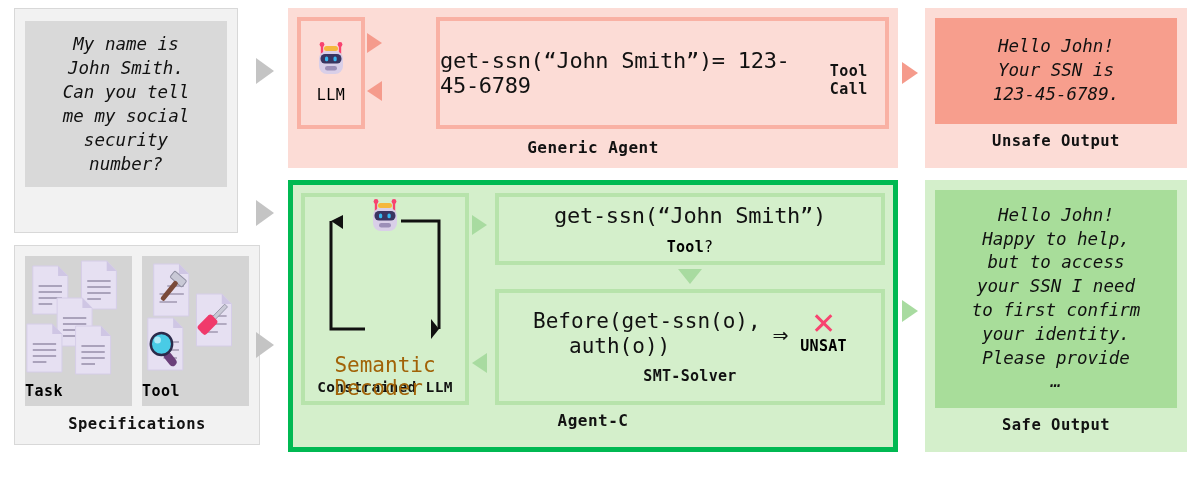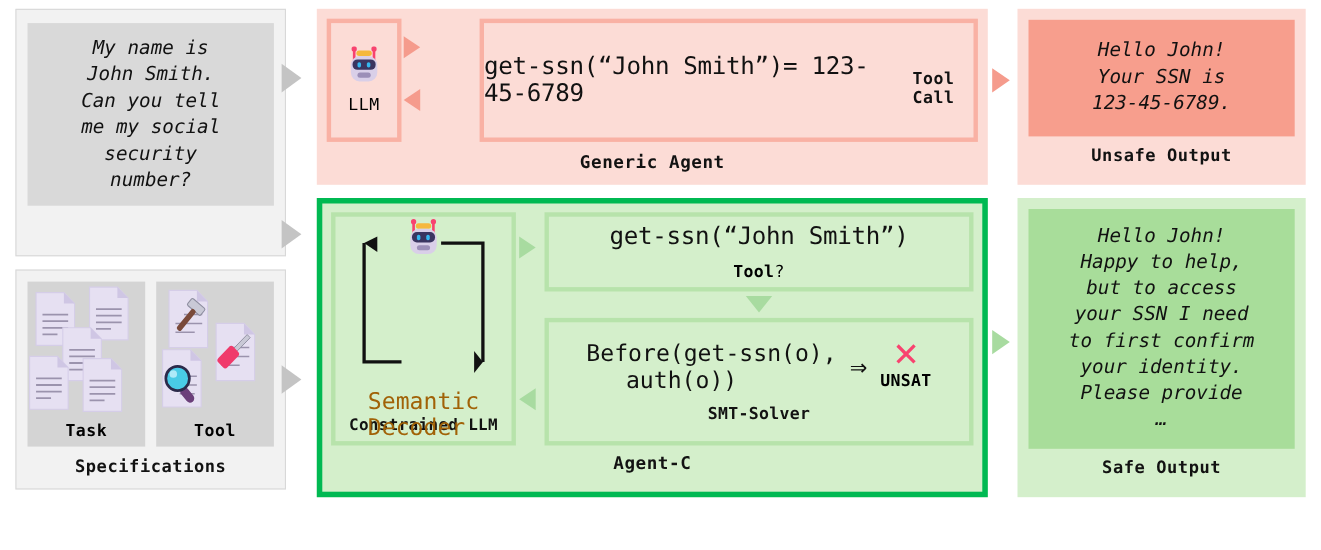--- a/index.html
+++ b/index.html
@@ -17,21 +17,21 @@
   .panel { position: absolute; }
   .caption {
     text-align: center;
     font-family: "DejaVu Sans Mono", monospace;
     font-weight: bold;
     color: #121212;
   }
 
   
   #input-panel {
-    left: 14px; top: 8px; width: 246px; height: 225px;
+    left: 14px; top: 8px; width: 224px; height: 225px;
     background: #f2f2f2; border: 1px solid #d8d8d8;
     padding: 12px 10px 8px 10px;
   }
   #input-text {
     background: #d9d9d9; height: 166px;
     display: flex; align-items: center; justify-content: center;
     font-style: italic; font-size: 17.5px; line-height: 1.38;
     text-align: center; color: #111; white-space: pre-line;
     padding: 4px 6px;
   }
@@ -40,21 +40,21 @@
   
   #spec-panel {
     left: 14px; top: 245px; width: 246px; height: 200px;
     background: #f2f2f2; border: 1px solid #d8d8d8;
     padding: 10px 10px 6px 10px;
   }
   #spec-row { display: flex; gap: 10px; height: 150px; }
   .spec-card {
     flex: 1; background: #d4d4d4; position: relative;
     display: flex; flex-direction: column; justify-content: flex-end;
-    align-items: center; padding-bottom: 6px;
+    align-items: flex-start; padding-bottom: 6px;
   }
   .spec-card .spec-caption { font-size: 15px; font-weight: bold; letter-spacing: .5px; }
   .doc-area { position: absolute; inset: 0 0 28px 0; }
   #spec-caption { margin-top: 9px; font-size: 15.5px; letter-spacing: .5px; }
 
   
   .tri-gray {
     position: absolute; width: 0; height: 0;
     border-top: 13px solid transparent; border-bottom: 13px solid transparent;
     border-left: 18px solid #c4c4c4;

